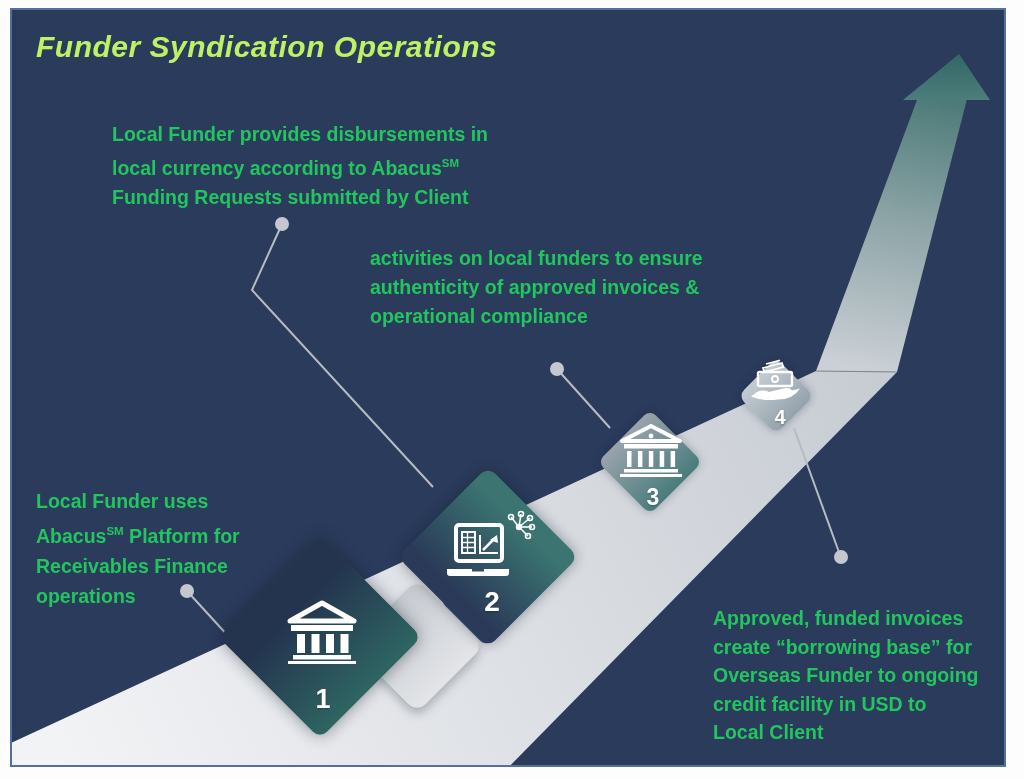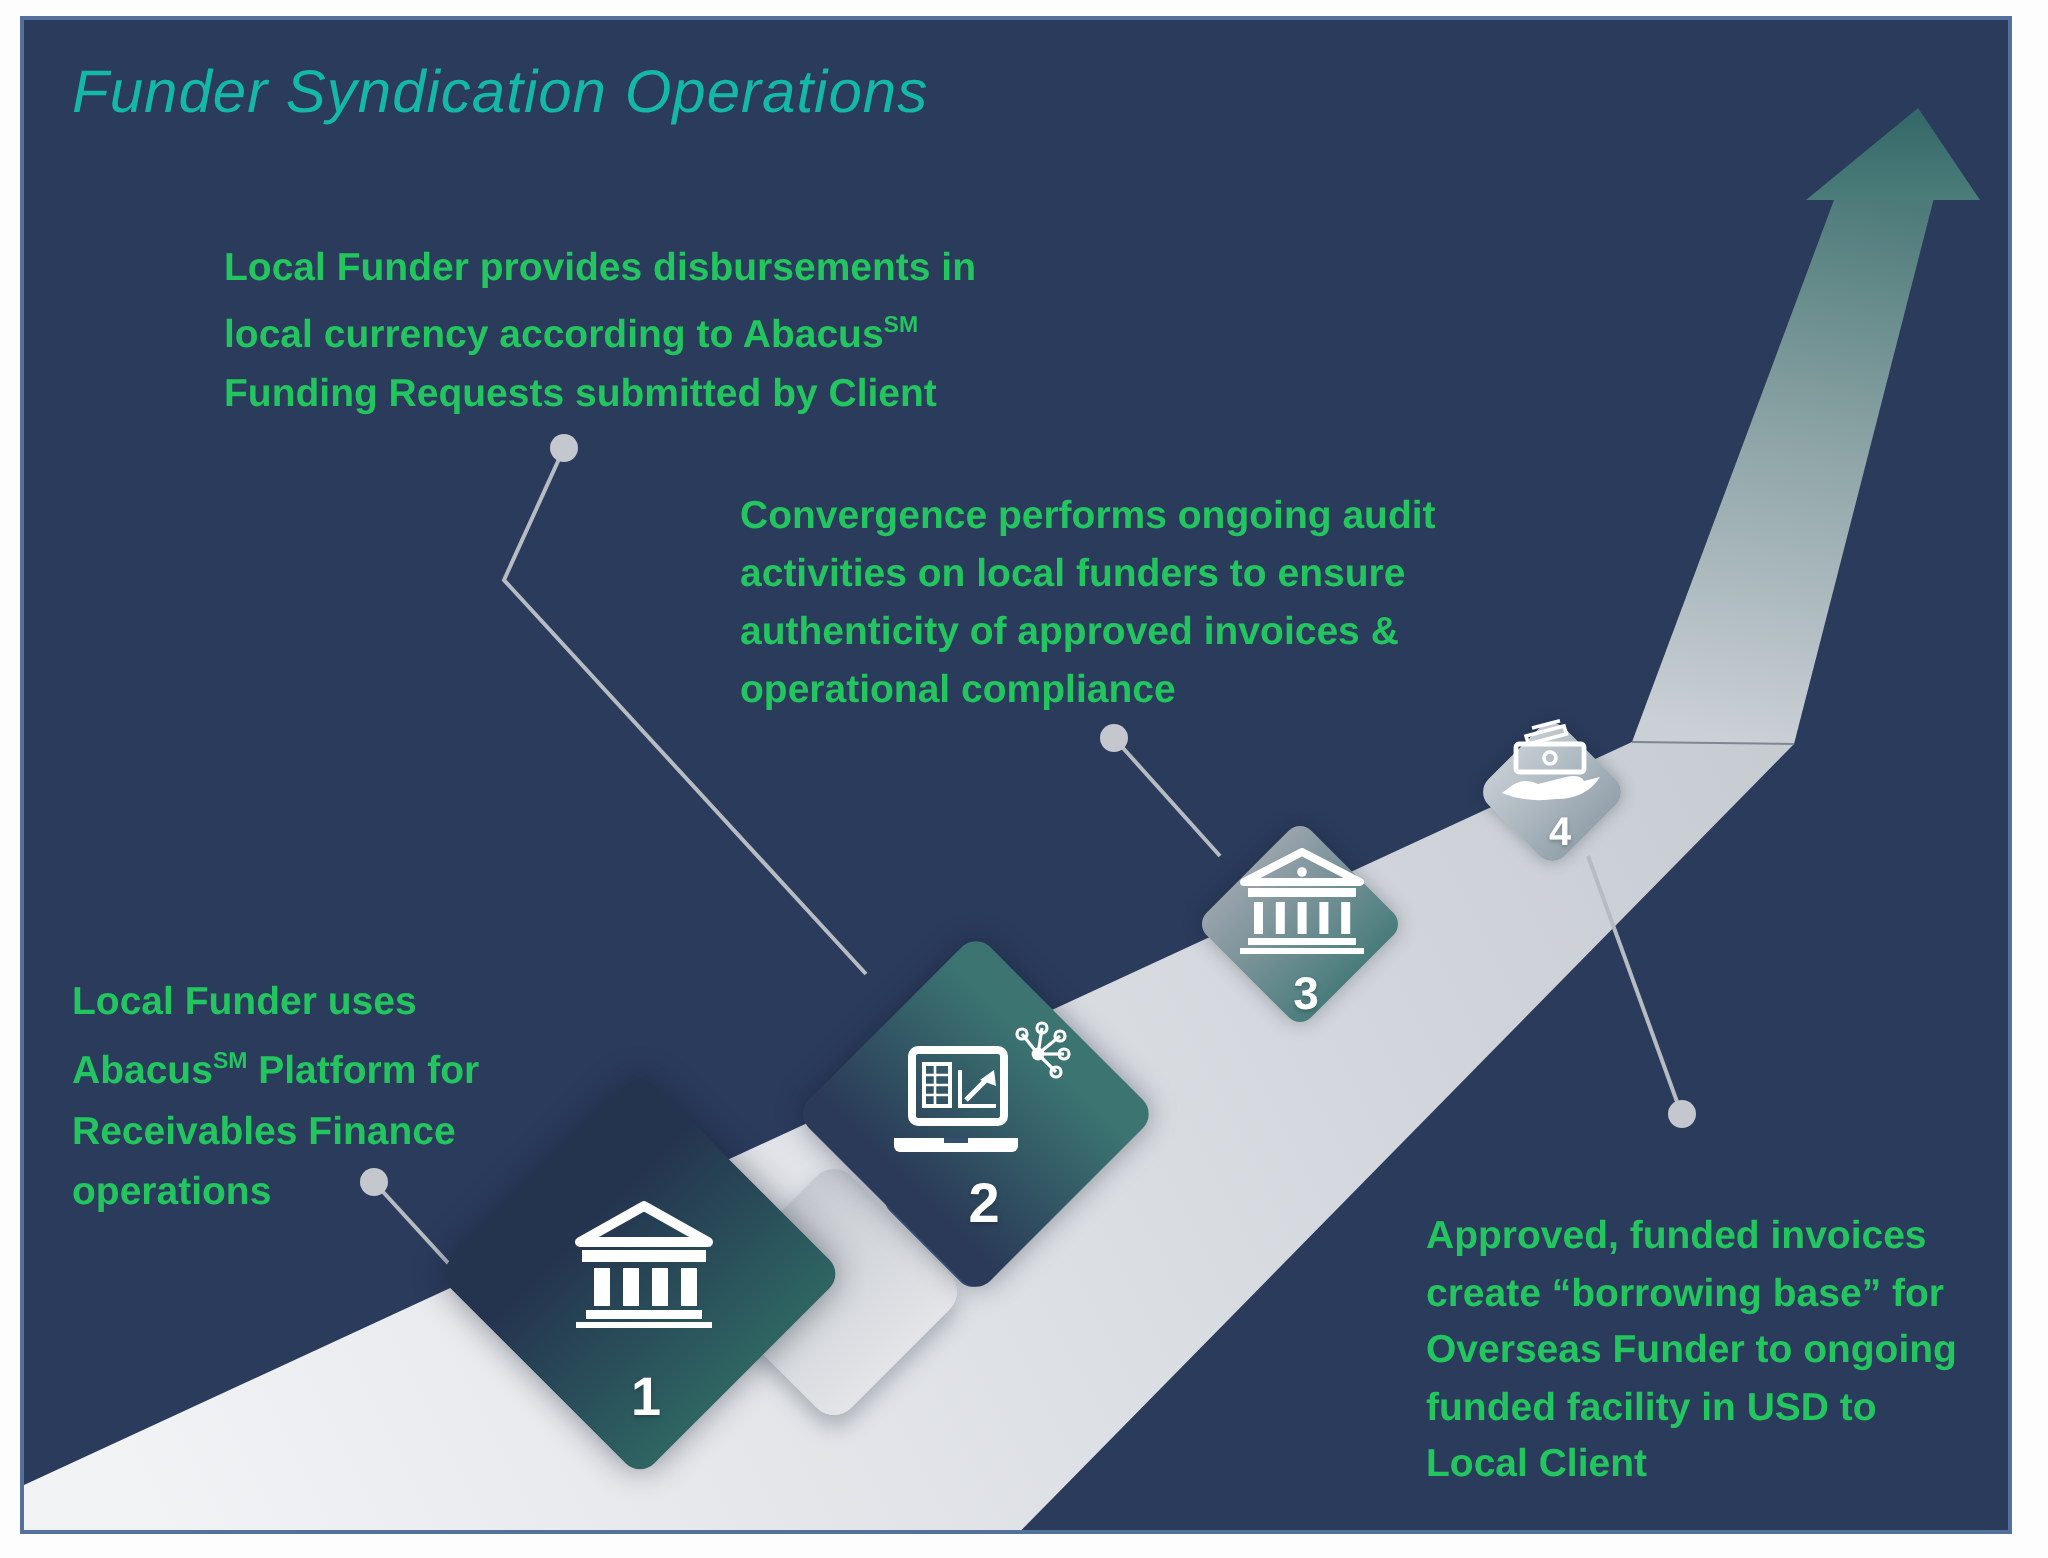--- a/index.html
+++ b/index.html
@@ -3,21 +3,21 @@
 <meta charset="utf-8">
 <style>
   html,body{margin:0;padding:0;background:#ffffff;}
   .page{position:relative;width:1024px;height:779px;background:#fdfdfe;overflow:hidden;
         font-family:"Liberation Sans",sans-serif;}
   .slide{position:absolute;left:10px;top:8px;width:992px;height:755px;
          background:#2b3b5c;border:2px solid #54719c;overflow:hidden;}
   .scene{position:absolute;left:0;top:0;width:992px;height:755px;}
 
   .slide-title{position:absolute;left:24px;top:20px;margin:0;
-               font-size:30px;font-style:italic;font-weight:400;color:#14b8a6;
+               font-size:30px;font-style:italic;font-weight:700;color:#bef264;
                letter-spacing:0.5px;}
 
   .note{position:absolute;color:#22c55e;font-weight:700;font-size:19.5px;line-height:29px;}
   .note sup{font-size:11.5px;font-weight:700;}
   .note-1{left:100px;top:110px;width:420px;}
   .note-2{left:358px;top:234px;width:400px;}
   .note-3{left:24px;top:476px;width:250px;line-height:30px;}
   .note-4{left:701px;top:580px;width:280px;line-height:28.5px;margin-top:14px;}
 
   .diamond{position:absolute;transform:rotate(45deg);}
@@ -177,36 +177,35 @@
     <span class="step-num n3">3</span>
     <span class="step-num n4">4</span>
 
     <div class="note note-1">
       <div>Local Funder provides disbursements in</div>
       <div><span>local currency according to Abacus</span><sup>SM</sup></div>
       <div>Funding Requests submitted by Client</div>
     </div>
 
     <div class="note note-2">
-      <div>Convergence performs ongoing audit</div>
       <div>activities on local funders to ensure</div>
       <div>authenticity of approved invoices &amp;</div>
       <div>operational compliance</div>
     </div>
 
     <div class="note note-3">
       <div>Local Funder uses</div>
       <div><span>Abacus</span><sup>SM</sup><span> Platform for</span></div>
       <div>Receivables Finance</div>
       <div>operations</div>
     </div>
 
     <div class="note note-4">
       <div>Approved, funded invoices</div>
       <div>create “borrowing base” for</div>
       <div>Overseas Funder to ongoing</div>
-      <div>funded facility in USD to</div>
+      <div>credit facility in USD to</div>
       <div>Local Client</div>
     </div>
 
     <h1 class="slide-title">Funder Syndication Operations</h1>
   </div>
 </div>
 
 </body></html>

